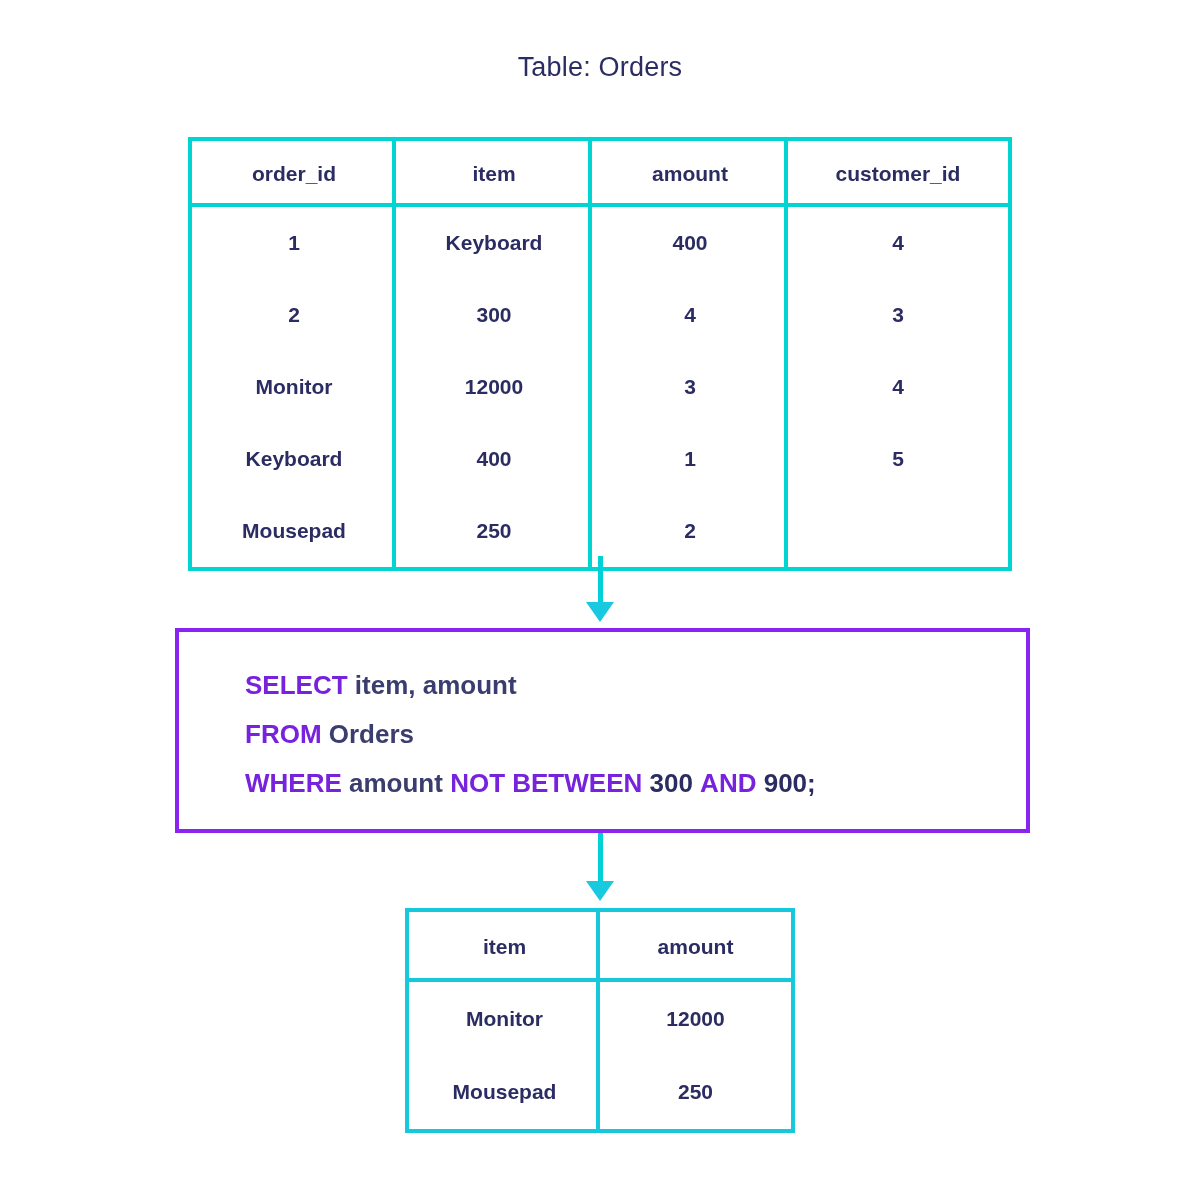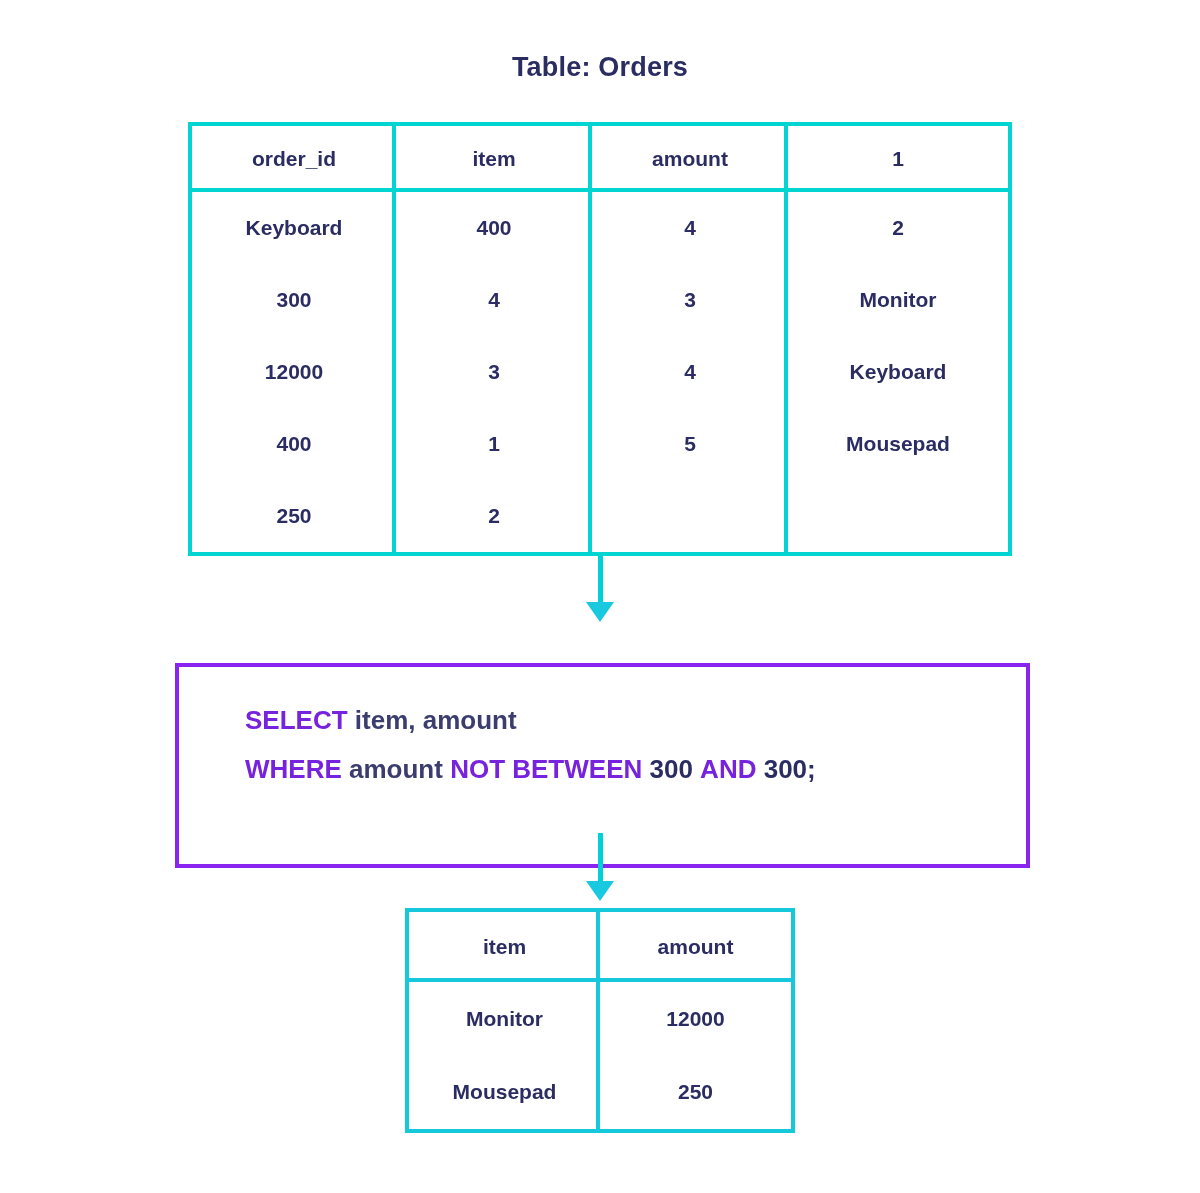--- a/index.html
+++ b/index.html
@@ -21,30 +21,30 @@
   }
 
   
   #page-title {
     position: absolute;
     left: 0;
     top: 52px;
     width: 1200px;
     text-align: center;
     font-size: 27px;
-    font-weight: 700;
+    font-weight: 400;
     color: #2b2d62;
     letter-spacing: 0.2px;
   }
 
   
   #source-table {
     position: absolute;
     left: 188px;
-    top: 122px;
+    top: 137px;
     width: 824px;
     height: 434px;
     border: 4px solid #00d5d2;
     box-sizing: border-box;
   }
   #source-table .grid {
     position: absolute;
     inset: 0;
   }
   .vline {
@@ -101,21 +101,20 @@
 
   
   #query-box {
     position: absolute;
     left: 175px;
     top: 628px;
     width: 855px;
     height: 205px;
     border: 4px solid #8a24f0;
     box-sizing: border-box;
-    margin-top: 35px;
   }
   #query-text {
     position: absolute;
     left: 66px;
     top: 29px;
     right: 14px;
   }
   .q-line {
     font-size: 26px;
     line-height: 49px;
@@ -189,20 +188,21 @@
       <div class="vline" style="left:200px;"></div>
       <div class="vline" style="left:396px;"></div>
       <div class="vline" style="left:592px;"></div>
       <div class="hline" style="top:62px;"></div>
     </div>
 
     <div class="cellgrid">
       <div class="cell header">order_id</div>
       <div class="cell header">item</div>
       <div class="cell header">amount</div>
+      <div class="cell header">customer_id</div>
 
       <div class="cell num">1</div>
       <div class="cell">Keyboard</div>
       <div class="cell num">400</div>
       <div class="cell num">4</div>
 
       <div class="cell num">2</div>
       <div class="cell num">300</div>
       <div class="cell num">4</div>
 
@@ -225,21 +225,24 @@
 
   <div class="arrow-shaft" style="left:598px; top:556px; height:50px;"></div>
   <div class="arrow-head" style="left:586px; top:602px;"></div>
 
   <div id="query-box">
     <div id="query-text">
       <div class="q-line">
         <span class="kw">SELECT</span><span>&nbsp;</span><span class="ident">item, amount</span>
       </div>
       <div class="q-line">
-        <span class="kw">WHERE</span><span>&nbsp;</span><span class="ident">amount</span><span>&nbsp;</span><span class="kw">NOT BETWEEN</span><span>&nbsp;</span><span class="lit">300</span><span>&nbsp;</span><span class="kw">AND</span><span>&nbsp;</span><span class="lit">300;</span>
+        <span class="kw">FROM</span><span>&nbsp;</span><span class="ident">Orders</span>
+      </div>
+      <div class="q-line">
+        <span class="kw">WHERE</span><span>&nbsp;</span><span class="ident">amount</span><span>&nbsp;</span><span class="kw">NOT BETWEEN</span><span>&nbsp;</span><span class="lit">300</span><span>&nbsp;</span><span class="kw">AND</span><span>&nbsp;</span><span class="lit">900;</span>
       </div>
     </div>
   </div>
 
   <div class="arrow-shaft" style="left:598px; top:833px; height:52px;"></div>
   <div class="arrow-head" style="left:586px; top:881px;"></div>
 
   <div id="result-table">
     <div>
       <div class="rvline" style="left:187px;"></div>

